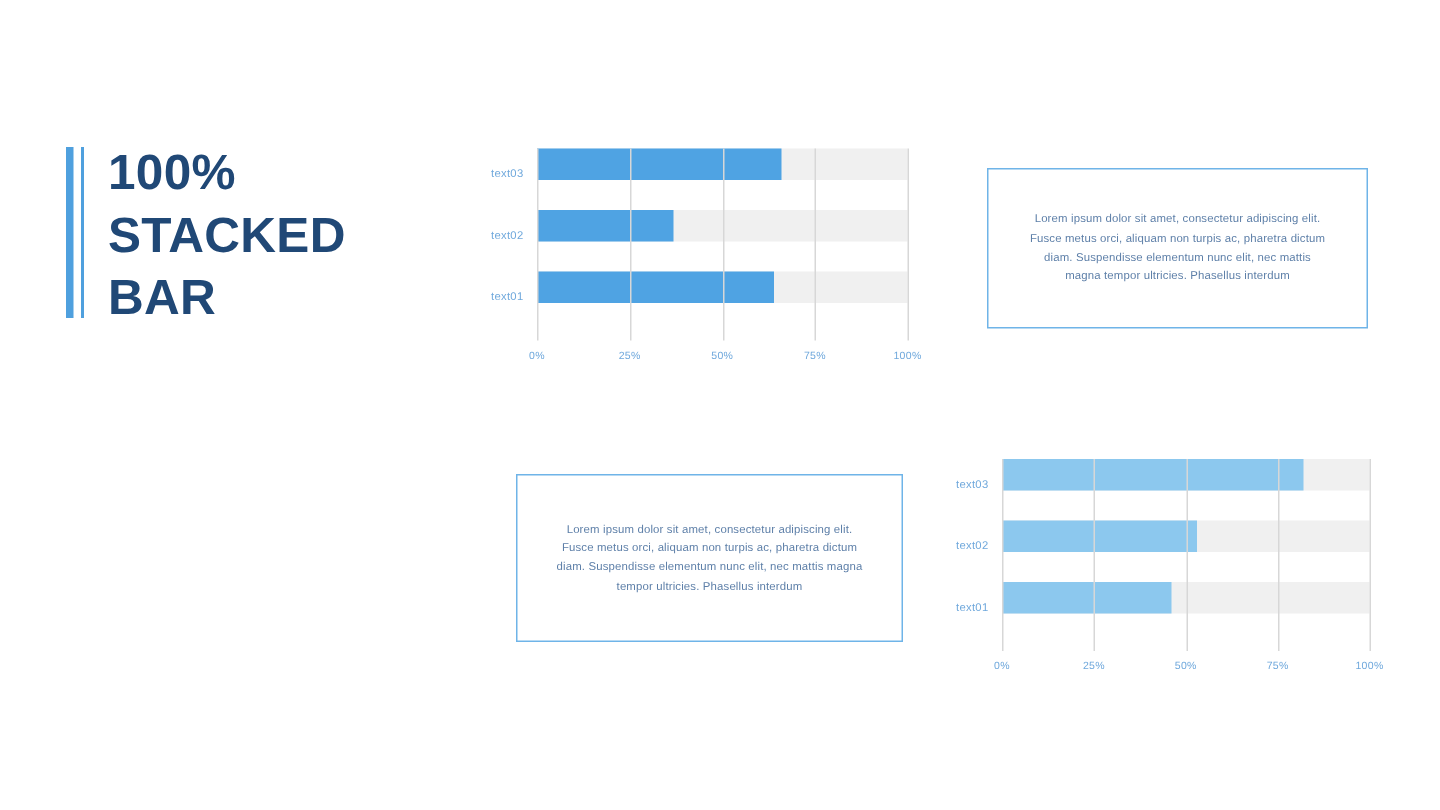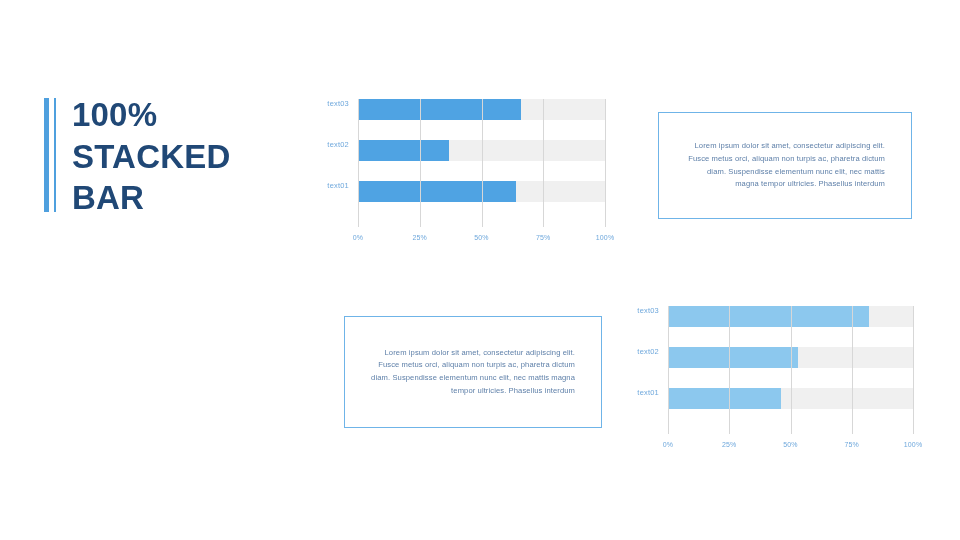--- a/index.html
+++ b/index.html
@@ -52,21 +52,21 @@
 
   
   .chart {
     position: absolute;
   }
   .chart-rows {
     position: relative;
   }
   .chart-row {
     display: flex;
-    align-items: flex-start;
+    align-items: flex-end;
     position: relative;
   }
   .row-label {
     width: 42px;
     text-align: right;
     padding-right: 9px;
     font-size: 7.5px;
     color: #6FA8DC;
     letter-spacing: 0.2px;
     flex: 0 0 auto;
@@ -137,21 +137,21 @@
     box-sizing: border-box;
     display: flex;
     align-items: center;
     justify-content: center;
   }
   .text-box p {
     margin: 0;
     font-size: 7.6px;
     line-height: 1.65;
     color: #5D7FA8;
-    text-align: right;
+    text-align: center;
     padding: 0 26px;
     letter-spacing: 0.1px;
   }
   #text-box-one {
     left: 658px;
     top: 112px;
     width: 254px;
     height: 107px;
   }
   #text-box-two {

